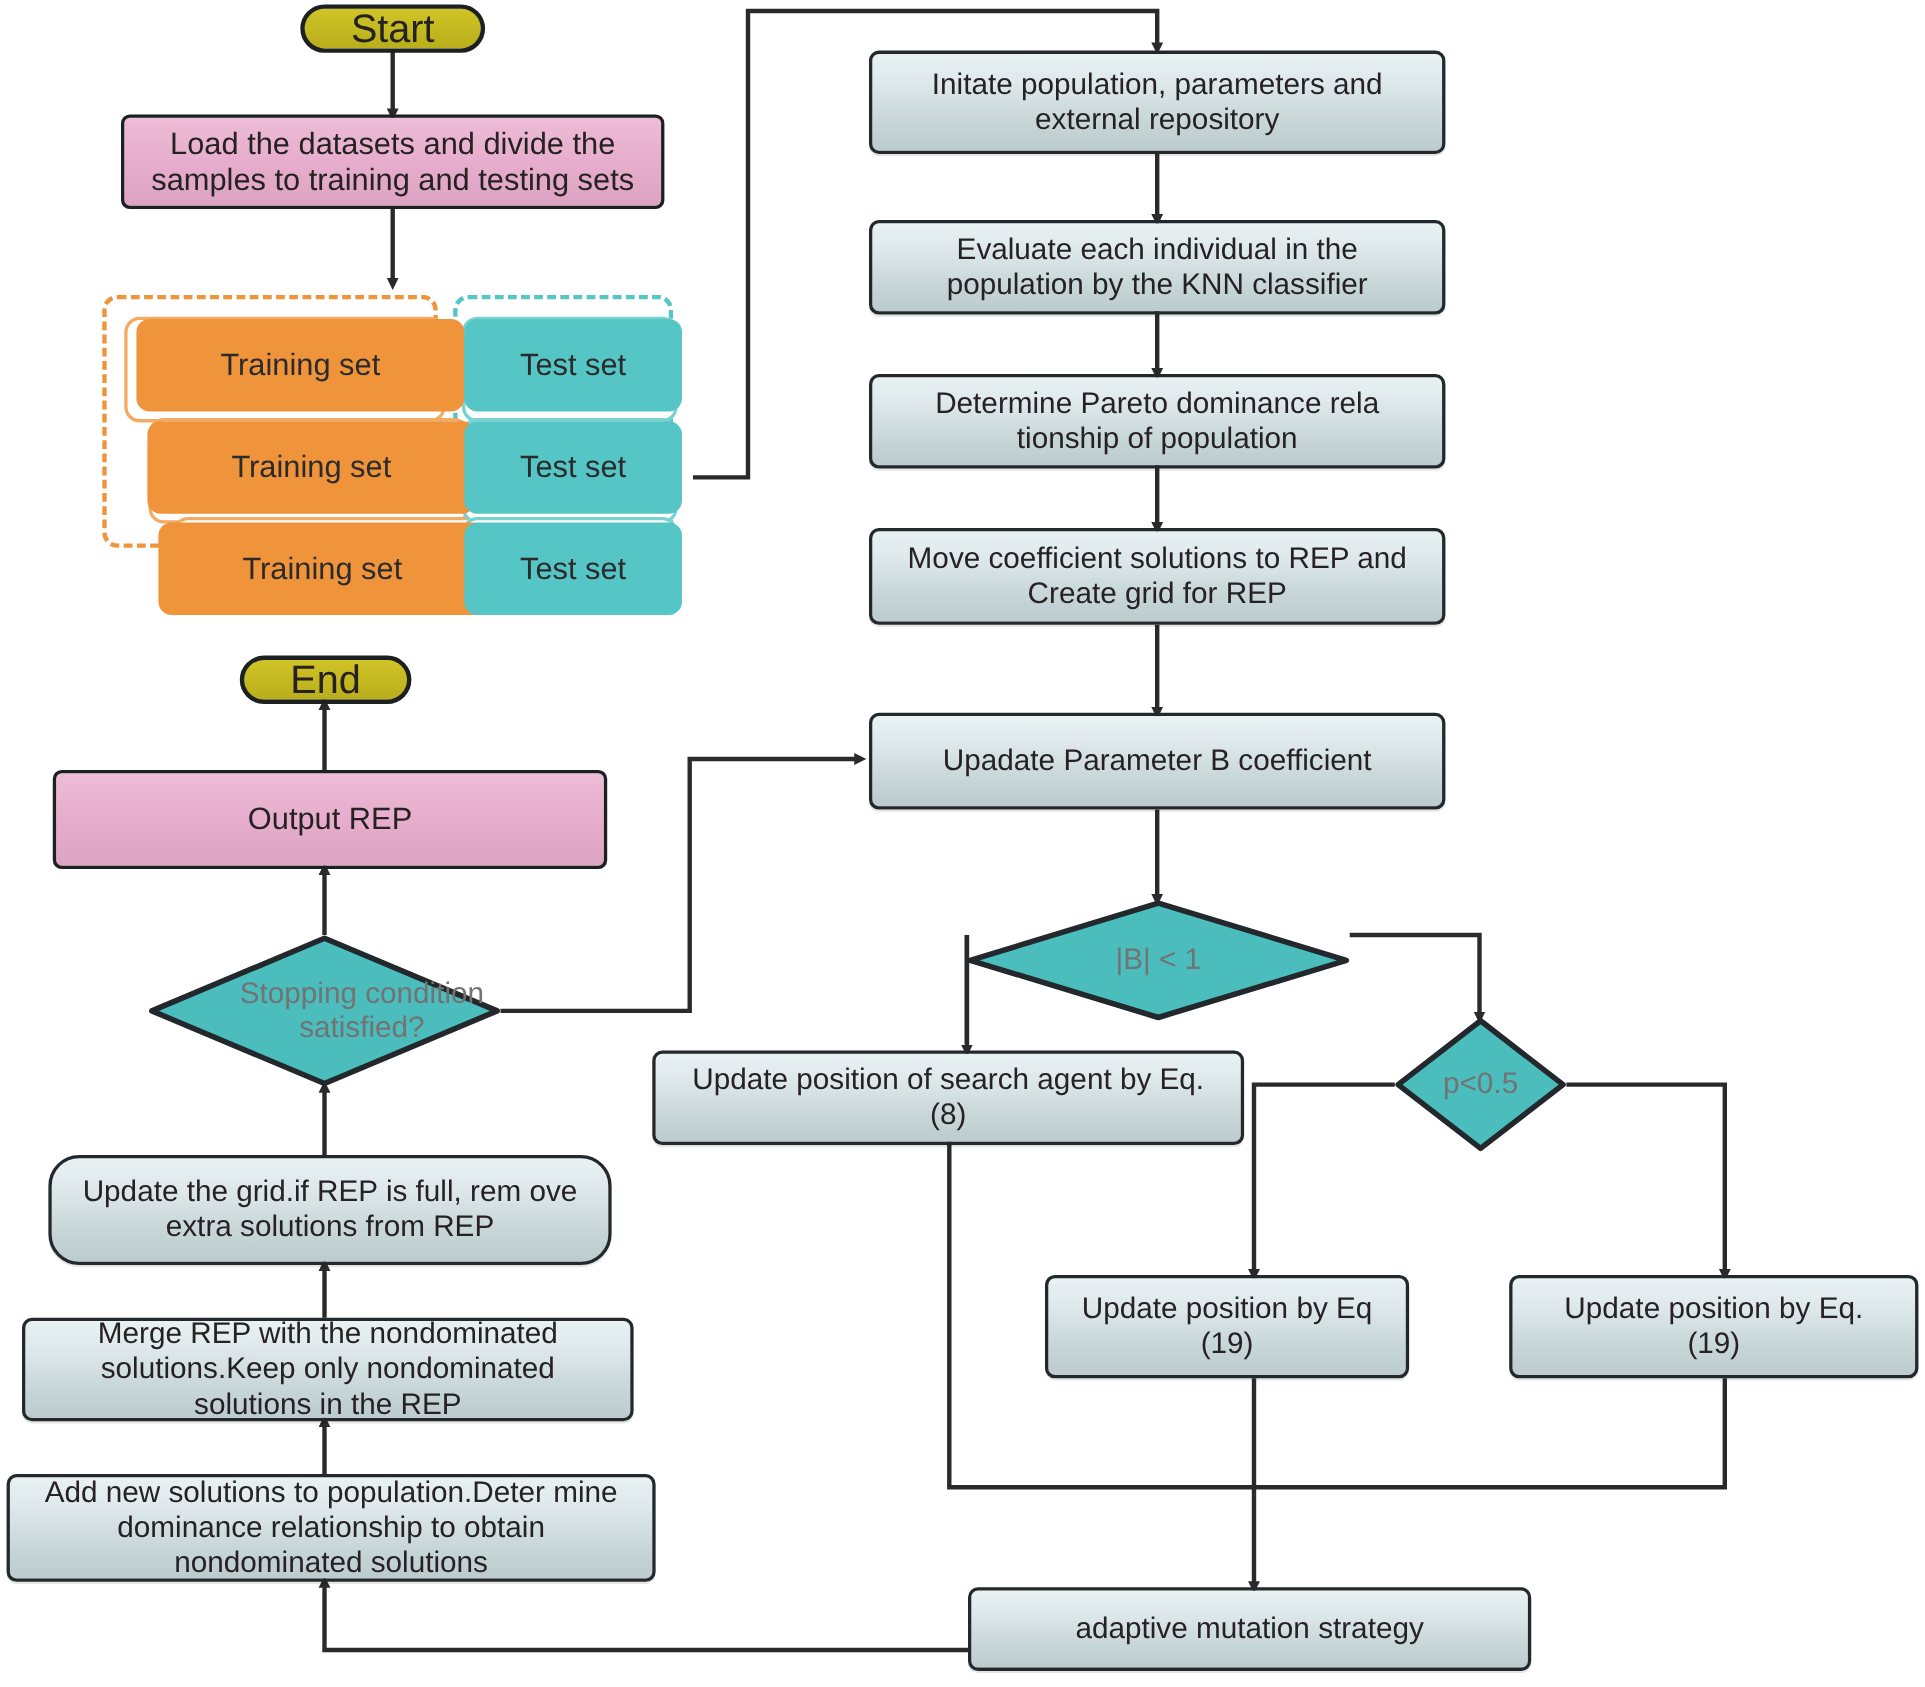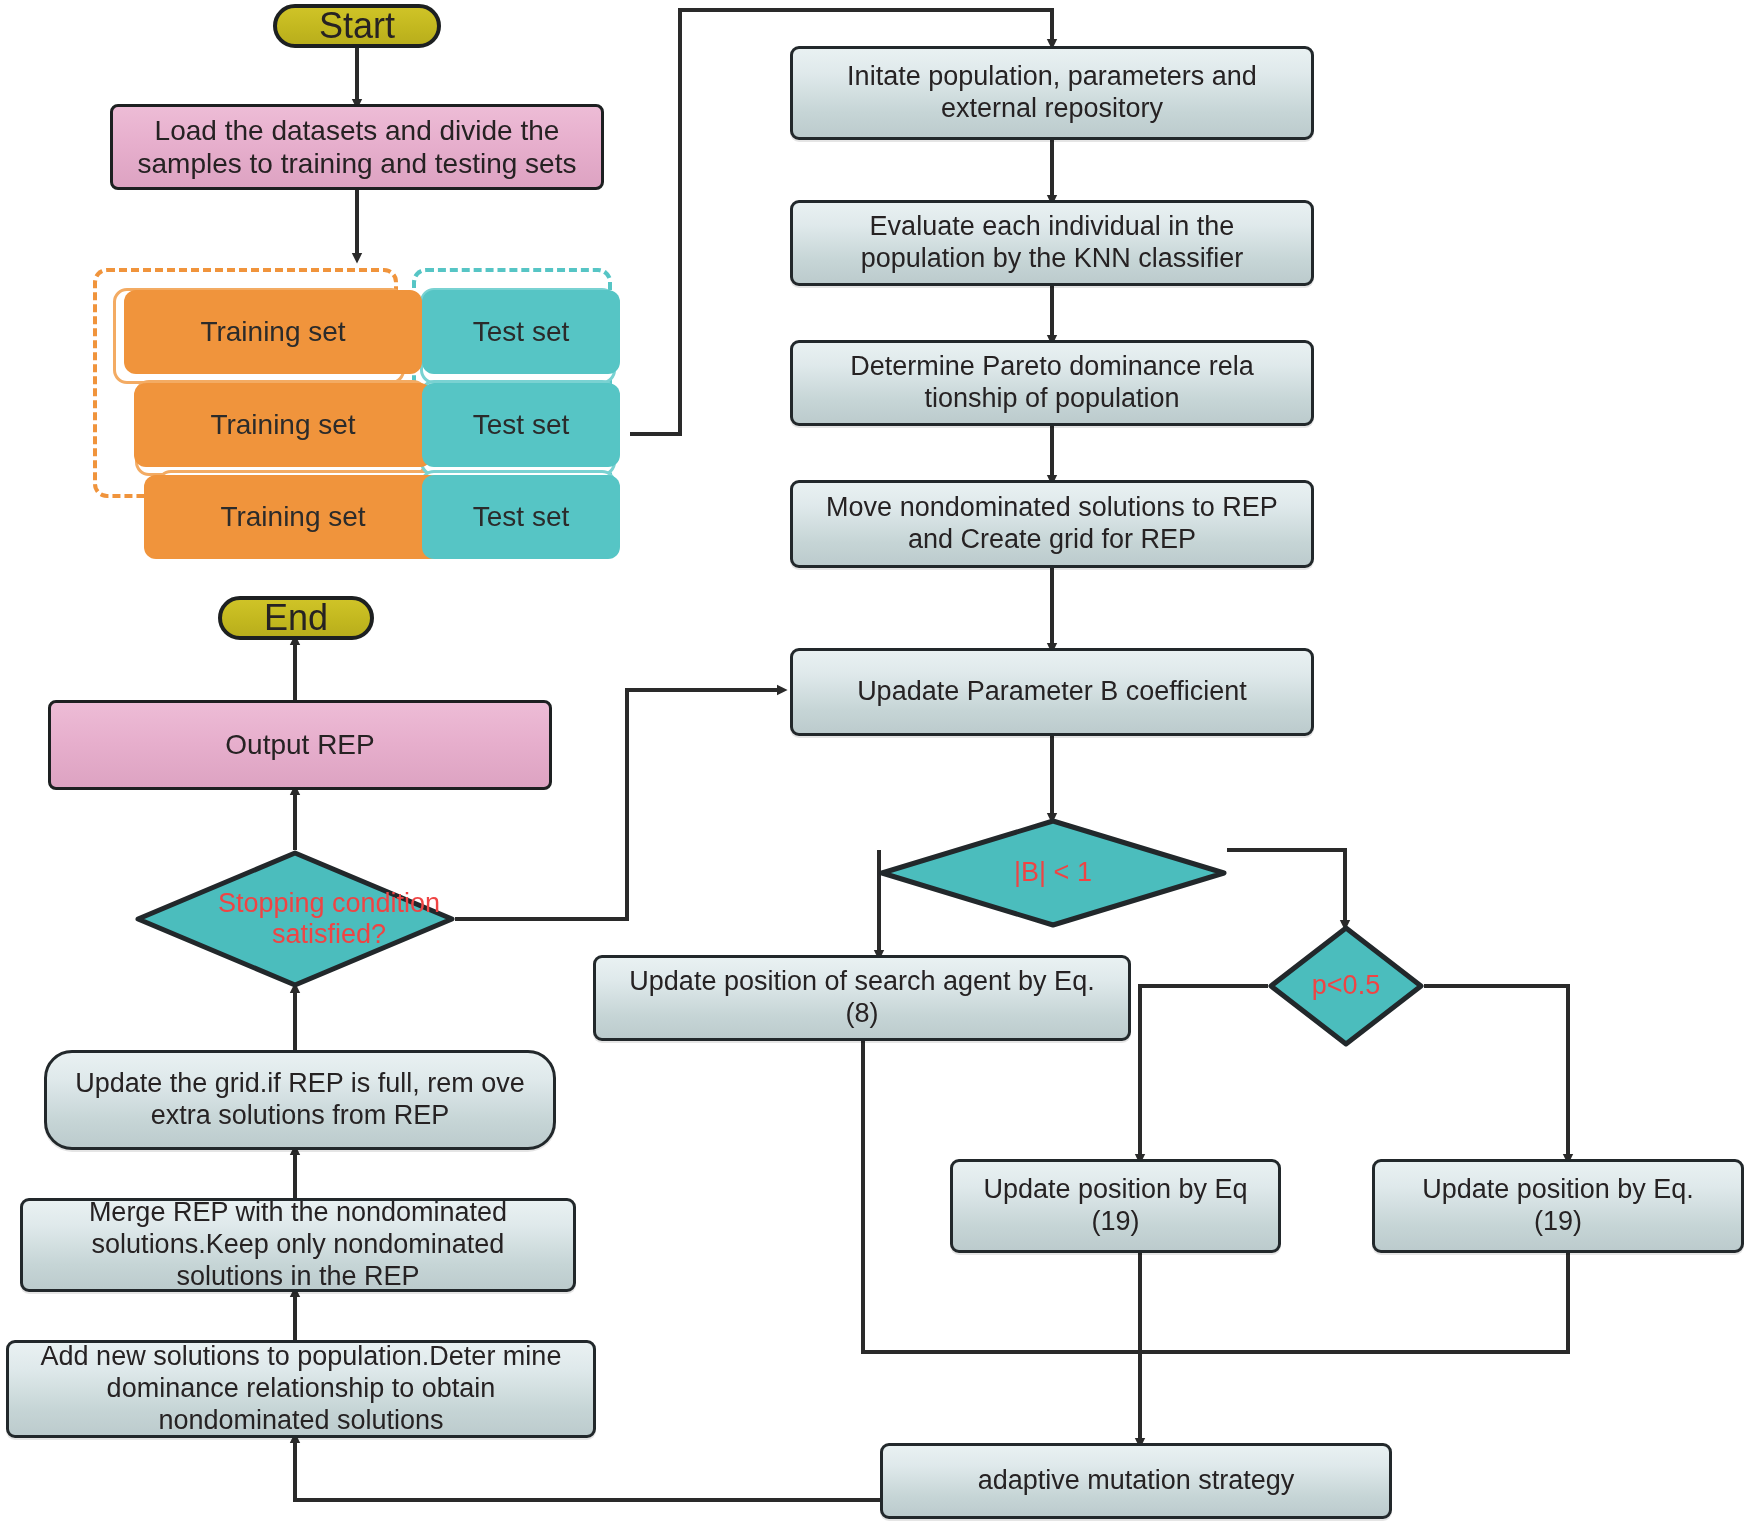--- a/index.html
+++ b/index.html
@@ -30,21 +30,21 @@
   .ghost.train{border:3px solid #f3ab63;}
   .ghost.test{border:3px solid #79d2d2;}
   .dash{position:absolute;box-sizing:border-box;border-radius:14px;background:transparent;}
   .dash.train{border:4px dashed #f0943c;}
   .dash.test{border:4px dashed #56c5c5;}
 
   
   .dia{position:absolute;}
   .dia .lbl{position:absolute;left:0;top:0;width:100%;height:100%;
     display:flex;align-items:center;justify-content:center;text-align:center;
-    color:#ef4444;font-size:27px;line-height:1.15;pointer-events:none;}
+    color:#737373;font-size:27px;line-height:1.15;pointer-events:none;}
   .dia svg{display:block;}
 </style>
 </head>
 <body>
 
 <div id="stage">
 
   <svg id="wires" viewBox="0 0 1750 1534">
     <defs>
       <marker id="ah" markerWidth="13" markerHeight="13" refX="5.4" refY="6" orient="auto" markerUnits="userSpaceOnUse">
@@ -142,21 +142,21 @@
 
   <div class="node proc" style="left:790px;top:200px;width:524px;height:86px;padding:0 20px;">
     <span>Evaluate each individual in the population by the KNN classifier</span>
   </div>
 
   <div class="node proc" style="left:790px;top:340px;width:524px;height:86px;padding:0 20px;">
     <span>Determine Pareto dominance rela tionship of population</span>
   </div>
 
   <div class="node proc" style="left:790px;top:480px;width:524px;height:88px;padding:0 20px;">
-    <span>Move nondominated solutions to REP and Create grid for REP</span>
+    <span>Move coefficient solutions to REP and Create grid for REP</span>
   </div>
 
   <div class="node proc" style="left:790px;top:648px;width:524px;height:88px;padding:0 20px;">
     <span>Upadate Parameter B coefficient</span>
   </div>
 
   <div class="dia" style="left:879px;top:818px;width:348px;height:110px;">
     <svg width="348" height="110" viewBox="0 0 348 110">
       <polygon points="174,3 345,55 174,107 3,55" fill="#4bbdbd" stroke="#22282b" stroke-width="5" stroke-linejoin="round"></polygon>
     </svg>

